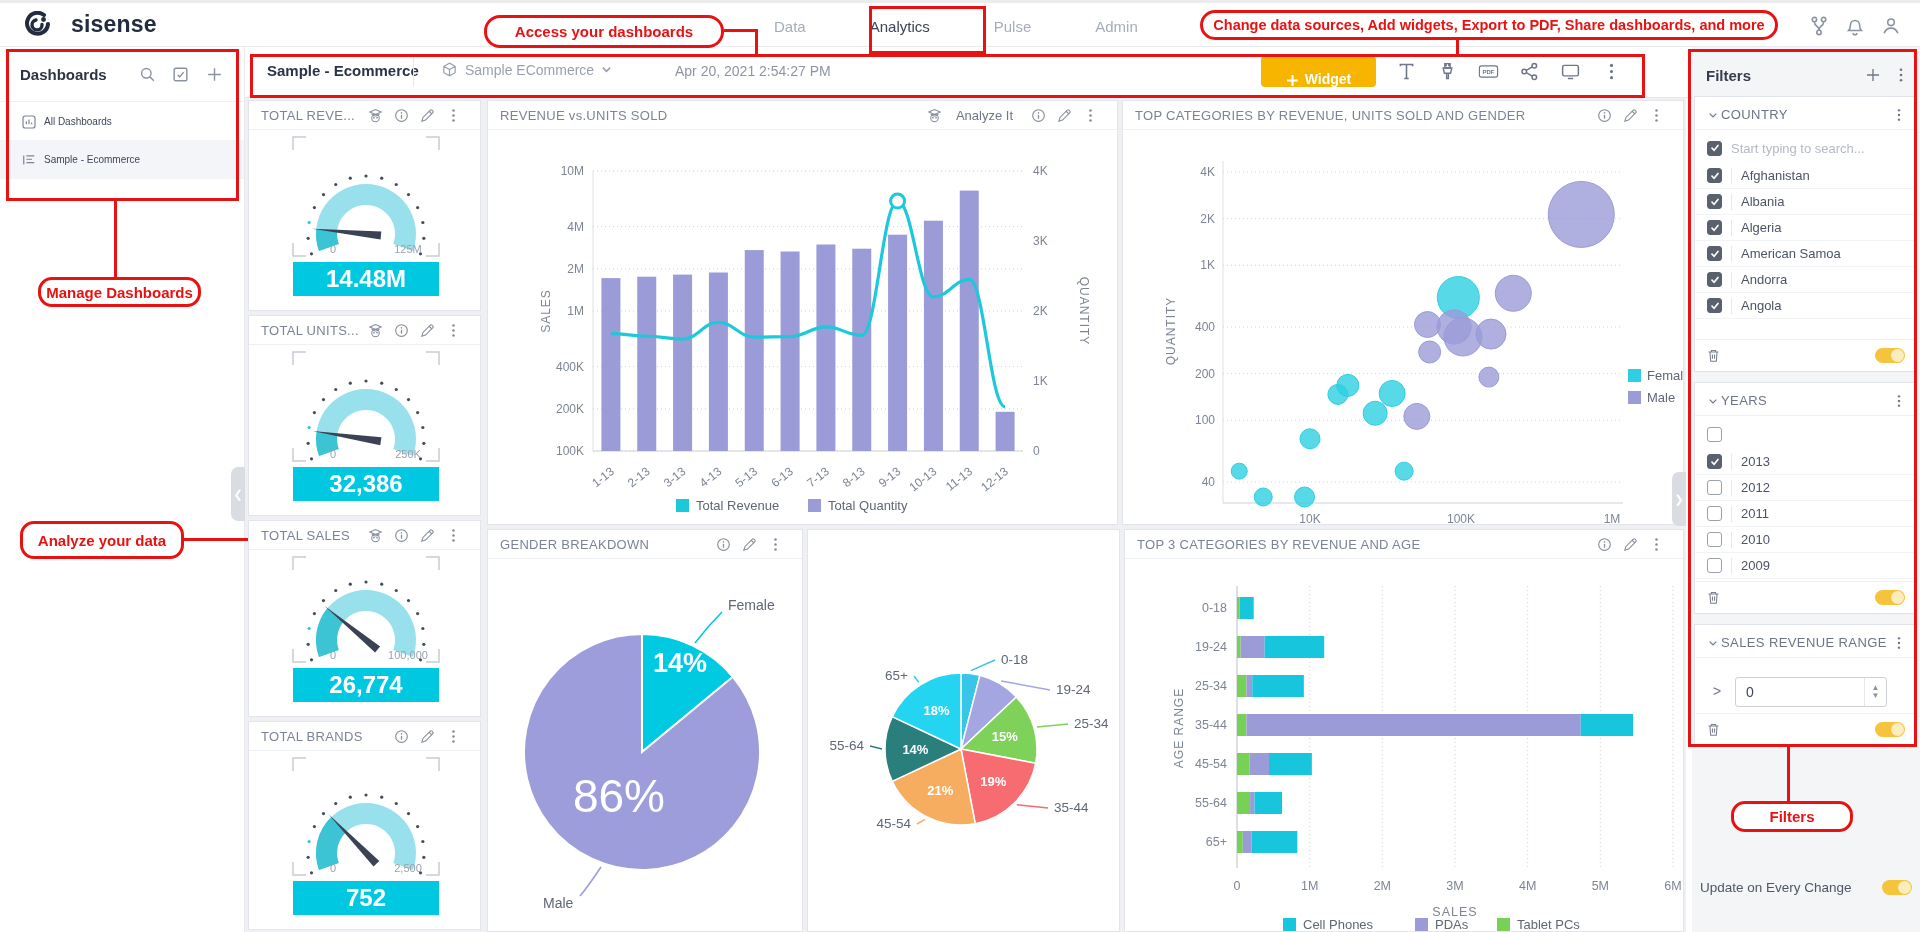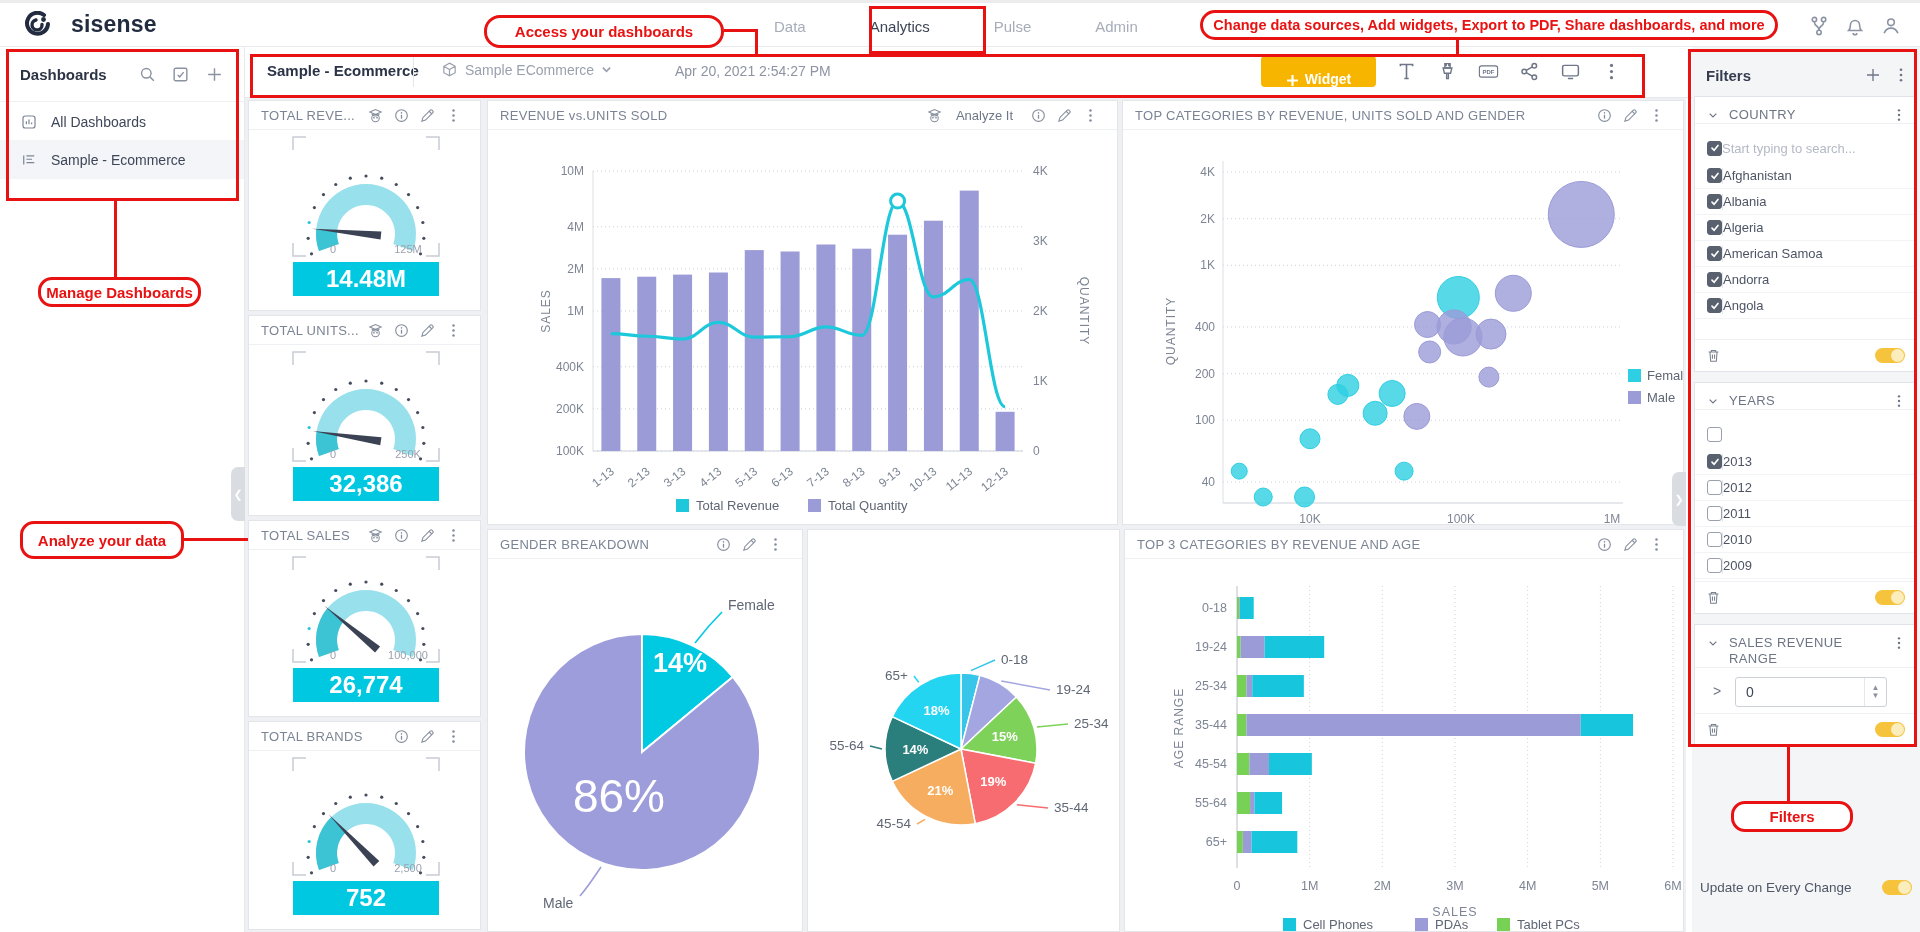--- a/index.html
+++ b/index.html
@@ -29,22 +29,22 @@
   #widget-btn { background:#f7b500; color:#fff; font-size:14px; font-weight:700; border:none; border-radius:4px;
     width:115px; height:31px; cursor:pointer; display:flex; align-items:flex-end; justify-content:center; gap:6px; }
   .tb-ic { width:21px; height:21px; color:#6e7687; cursor:pointer; }
 
   
   #sidebar { position:absolute; left:0; top:47px; width:245px; height:885px; background:#fff;
     border-right:1px solid #e8eaee; z-index:3; }
   #sb-head { position:absolute; left:0; top:0; width:100%; height:55px; border-bottom:1px solid #eef0f2; }
   #sb-title { position:absolute; left:20px; top:19px; font-size:15px; font-weight:700; color:#2c3344; }
   .sb-hic { position:absolute; top:18px; width:19px; height:19px; color:#8a92a2; cursor:pointer; }
-  .sb-item { position:absolute; left:0; width:100%; height:38px; display:flex; align-items:center; gap:13px;
-    padding-left:20px; font-size:14px; color:#3e4659; cursor:pointer; border-bottom:1px solid #f2f4f6; }
+  .sb-item { position:absolute; left:0; width:100%; height:38px; display:flex; align-items:center; gap:6px;
+    padding-left:20px; font-size:10px; color:#3e4659; cursor:pointer; border-bottom:1px solid #f2f4f6; }
   .sb-item.sel { background:#f3f5f8; }
   .sb-iic { width:18px; height:18px; color:#7c8596; flex:none; }
   .edge-handle { position:absolute; width:14px; height:54px; background:#d9dce1; color:#fff;
     display:flex; align-items:center; justify-content:center; font-size:11px; cursor:pointer; z-index:6; }
 
   
   #canvas { position:absolute; left:245px; top:98px; width:1441px; height:834px; background:#eff0f3; }
   .widget { position:absolute; background:#fff; border:1px solid #e3e5e9; }
   .w-head { position:absolute; left:0; top:0; right:0; height:29px; border-bottom:1px solid #eef0f3;
     display:flex; align-items:center; padding:0 18px 0 12px; }
@@ -54,24 +54,24 @@
   .analyze-lbl { font-size:13px; color:#6e7787; margin-left:4px; margin-right:8px; cursor:pointer; }
   .g-banner { position:absolute; left:44px; width:146px; height:34px; background:#00c8e0; color:#fff;
     font-size:24px; font-weight:700; display:flex; align-items:center; justify-content:center; }
   svg text { font-family:"Liberation Sans", sans-serif; }
 
   
   #filters { position:absolute; left:1692px; top:47px; width:228px; height:885px; background:#f4f5f7; }
   #f-title { position:absolute; left:14px; top:20px; font-size:15px; font-weight:700; color:#343c4e; }
   .f-hic { position:absolute; top:19px; width:18px; height:18px; color:#6e7687; cursor:pointer; }
   .f-card { position:absolute; left:2px; width:222px; background:#fff; border:1px solid #e0e3e8; overflow:hidden; }
-  .f-card-head { position:absolute; left:0; top:0; right:0; display:flex; align-items:flex-start; gap:8px;
-    padding:10px 8px 0 10px; border-bottom:1px solid #eef0f3;justify-content:center; }
+  .f-card-head { position:absolute; left:0; top:0; right:0; display:flex; align-items:flex-start; gap:0;
+    padding:10px 8px 6px 10px; border-bottom:1px solid #eef0f3;justify-content:center; }
   .f-card-name { font-size:13px; color:#6c7585; letter-spacing:.4px; flex:1; line-height:16px; }
-  .f-row { display:flex; align-items:center; height:26px; padding-left:12px; border-bottom:1px solid #f1f3f5; }
+  .f-row { display:flex; align-items:center; height:26px; gap:9px; padding-left:12px; border-bottom:1px solid #f1f3f5; }
   .f-row-sep { width:1px; height:16px; background:#e4e7eb; }
   .f-row-lbl { font-size:13px; color:#4c5464; }
   .f-search { font-size:13px; color:#b3b9c4; }
   .f-foot { position:absolute; left:0; right:0; bottom:0; height:32px; border-top:1px solid #eef0f3;
     display:flex; align-items:center; justify-content:space-between; padding:0 10px; }
   .cb { width:15px; height:15px; border:1.5px solid #9aa1ad; border-radius:3px; background:#fff; flex:none;
     display:flex; align-items:center; justify-content:center; cursor:pointer; }
   .cb.on { background:#59616f; border-color:#59616f; }
   .toggle { width:30px; height:15px; border-radius:8px; background:#f6c33d; position:relative; cursor:pointer; flex:none; }
   .toggle .knob { position:absolute; right:1px; top:1px; width:13px; height:13px; border-radius:50%; background:#fcedbd; }

